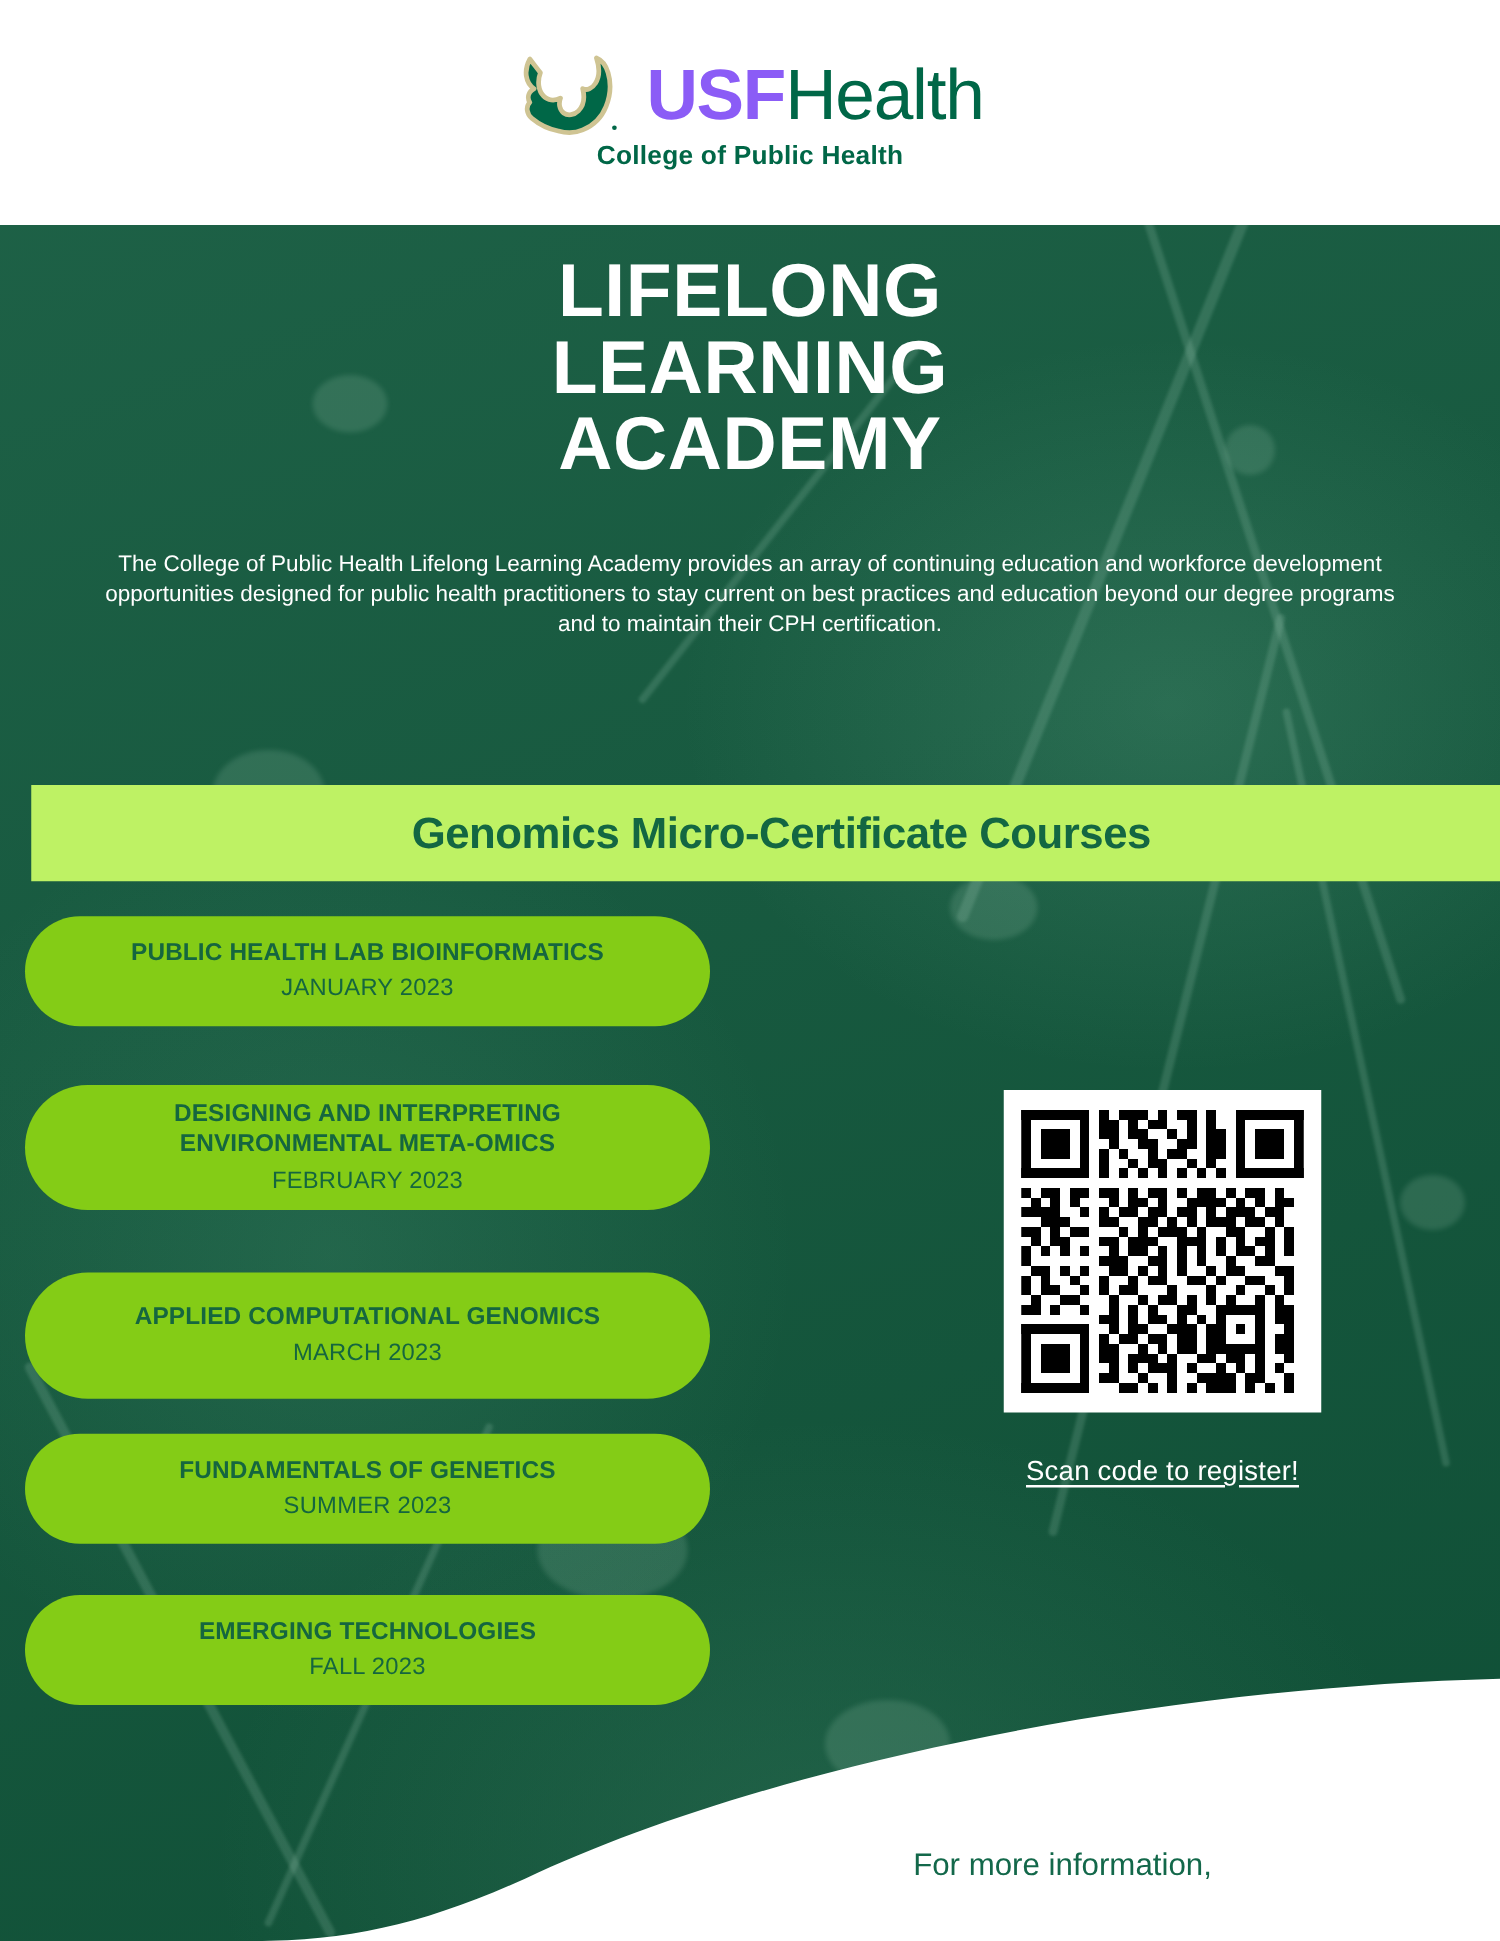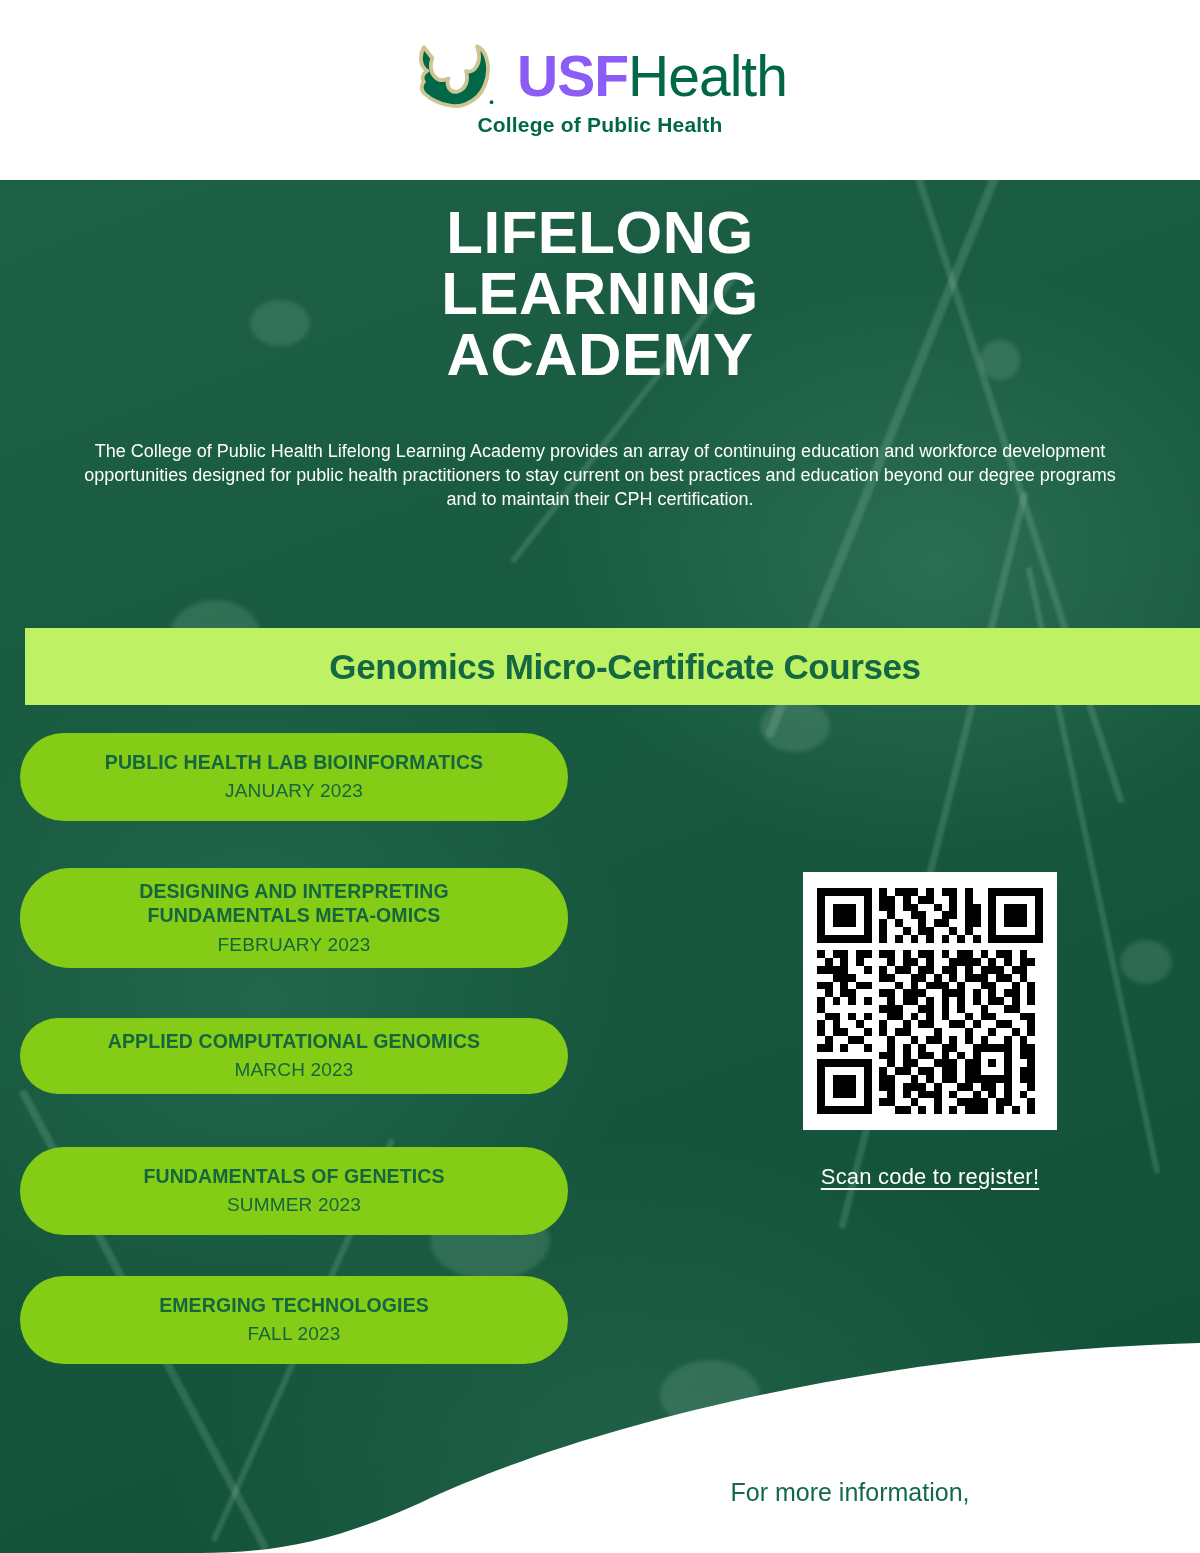--- a/index.html
+++ b/index.html
@@ -162,25 +162,25 @@
   <div class="banner">
     <div class="banner-title">Genomics Micro-Certificate Courses</div>
   </div>
 
   <div class="pill" style="top:553px; height:88px;">
     <div class="pill-name">PUBLIC HEALTH  LAB BIOINFORMATICS</div>
     <div class="pill-date">JANUARY 2023</div>
   </div>
 
   <div class="pill" style="top:688px; height:100px;">
-    <div class="pill-name" style="max-width:430px;">DESIGNING AND INTERPRETING FUNDAMENTALS META-OMICS</div>
+    <div class="pill-name" style="max-width:430px;">DESIGNING AND INTERPRETING ENVIRONMENTAL META-OMICS</div>
     <div class="pill-date">FEBRUARY 2023</div>
   </div>
 
-  <div class="pill" style="top:838px; height:76px;">
+  <div class="pill" style="top:838px; height:101px;">
     <div class="pill-name">APPLIED COMPUTATIONAL GENOMICS</div>
     <div class="pill-date">MARCH 2023</div>
   </div>
 
   <div class="pill" style="top:967px; height:88px;">
     <div class="pill-name">FUNDAMENTALS OF GENETICS</div>
     <div class="pill-date">SUMMER 2023</div>
   </div>
 
   <div class="pill" style="top:1096px; height:88px;">

